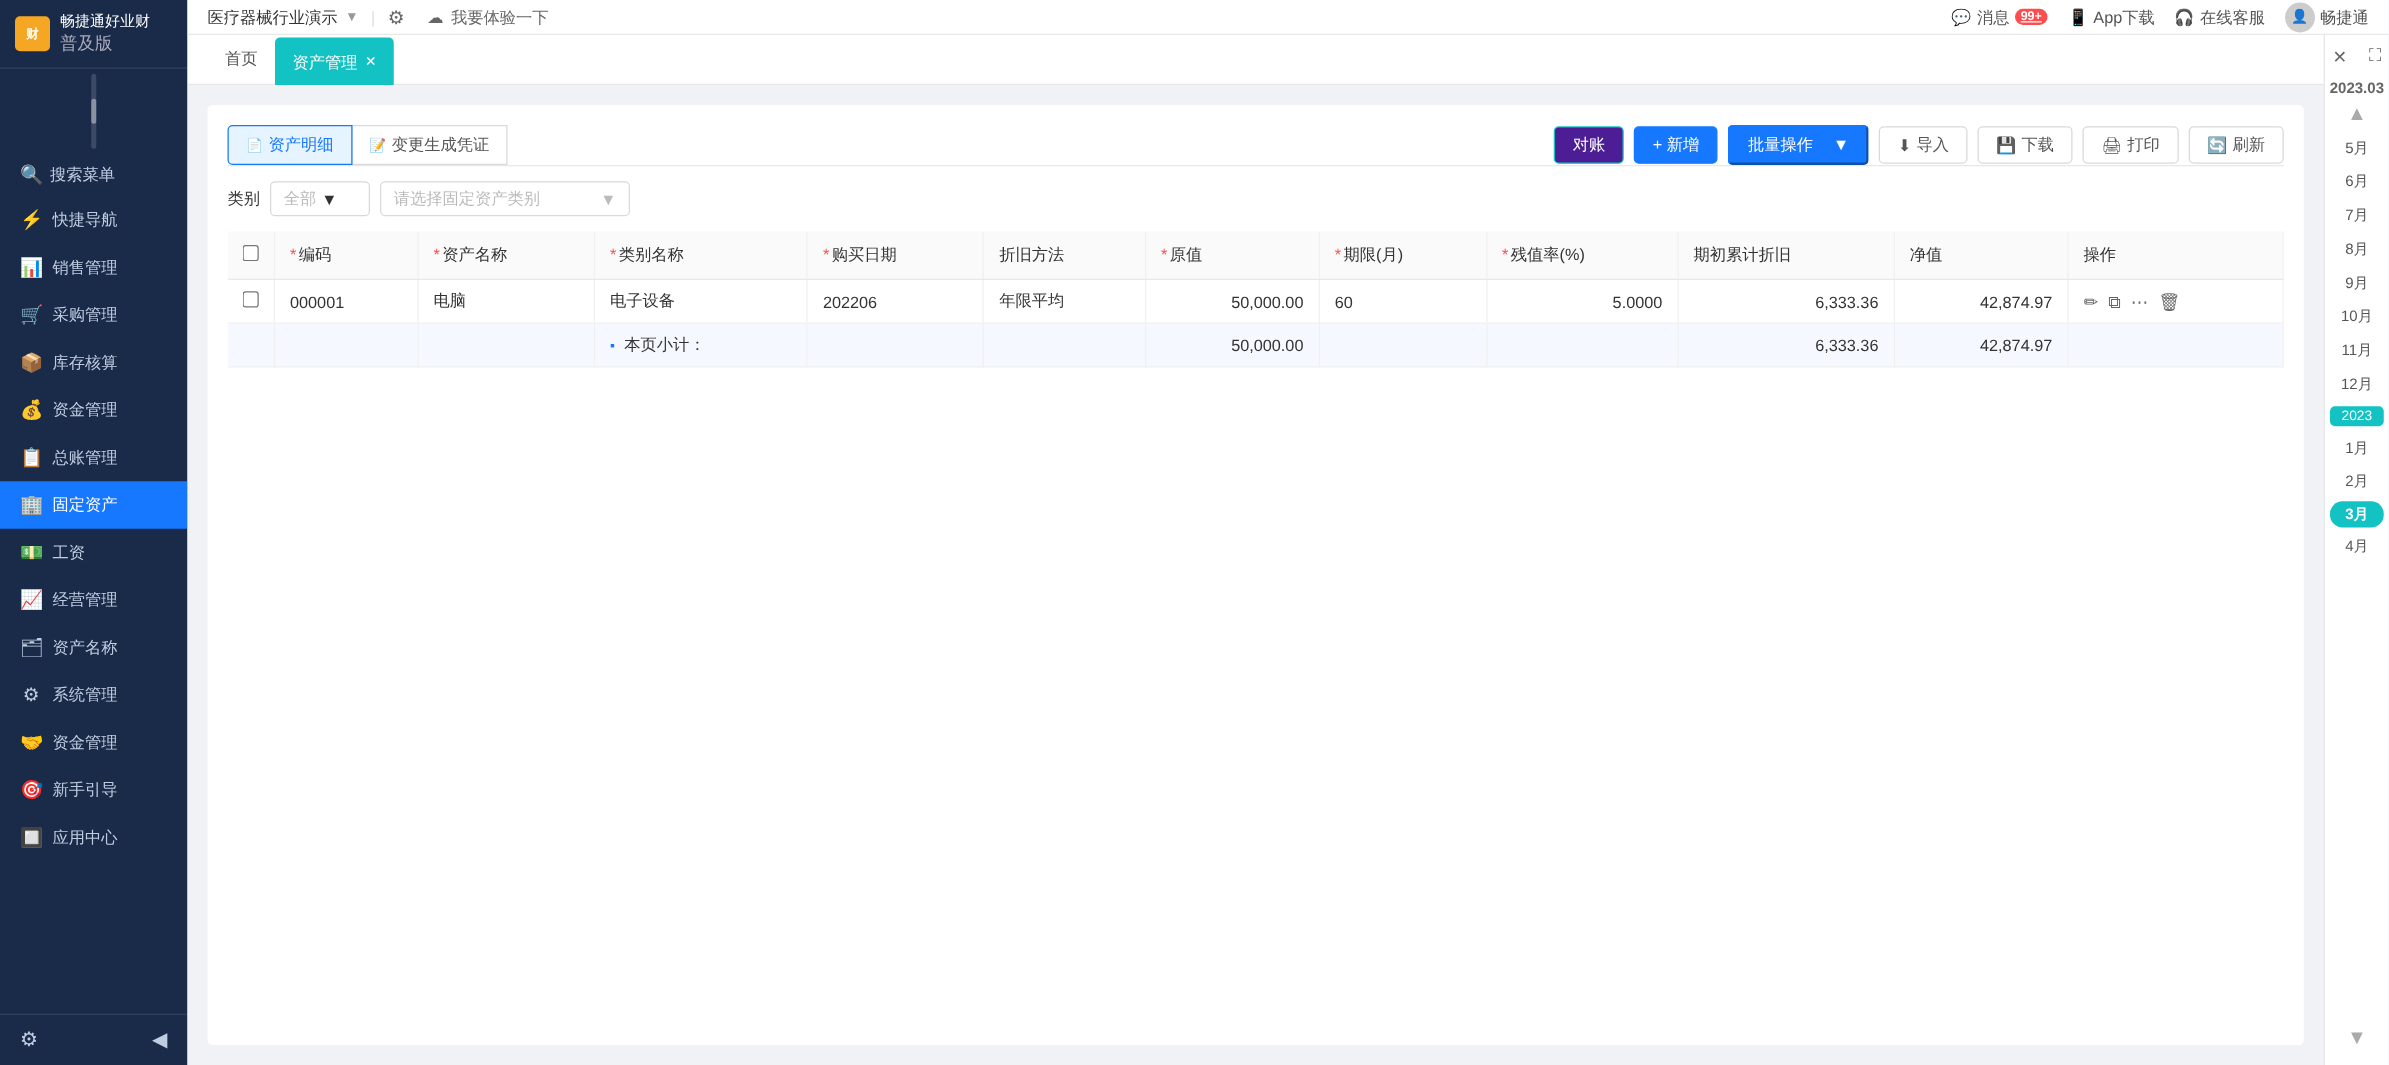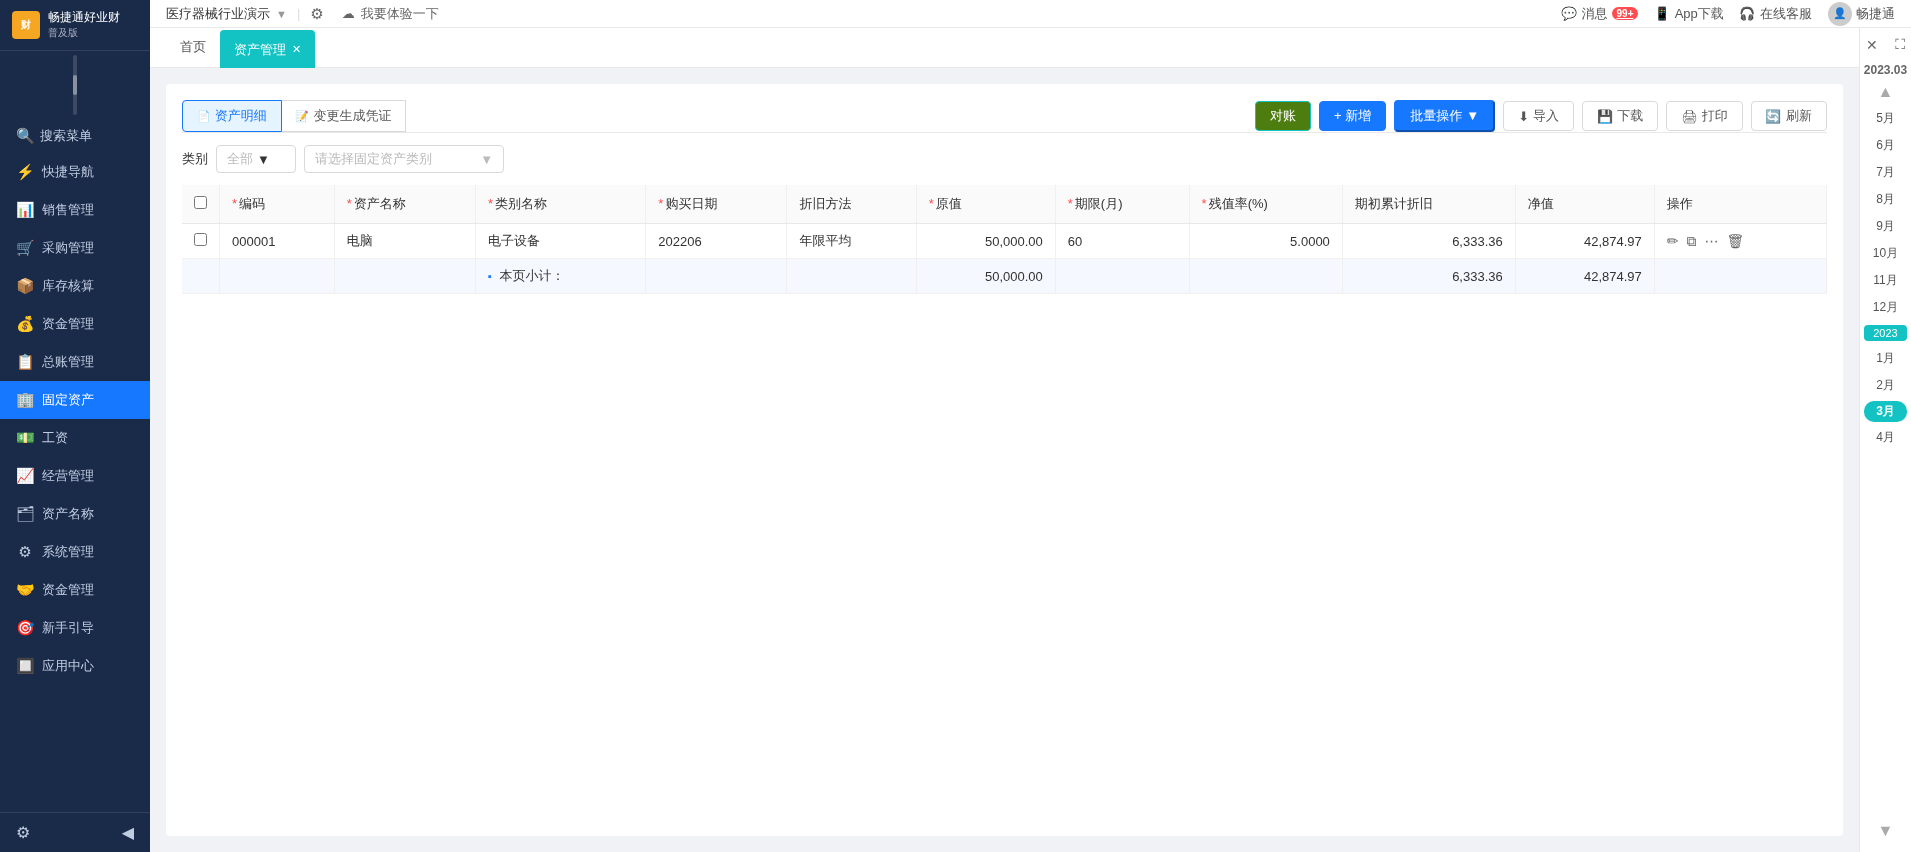--- a/index.html
+++ b/index.html
@@ -22,21 +22,21 @@
       border-bottom: 1px solid rgba(255,255,255,0.1);
     }
     .sidebar-logo-icon {
       width: 28px; height: 28px;
       background: #f5a623;
       border-radius: 4px;
       display: flex; align-items: center; justify-content: center;
       font-size: 10px; color: white; font-weight: bold;
     }
     .sidebar-logo-text { color: white; font-size: 12px; line-height: 1.3; }
-    .sidebar-logo-sub { color: #aab; font-size: 10px; }
+    .sidebar-logo-sub { color: #aab; font-size: 14px; }
 
     .sidebar-scroll { flex: 1; overflow-y: auto; }
     .sidebar-scroll::-webkit-scrollbar { width: 3px; }
     .sidebar-scroll::-webkit-scrollbar-thumb { background: rgba(255,255,255,0.2); }
 
     .sidebar-item {
       display: flex;
       align-items: center;
       gap: 8px;
       padding: 10px 16px;
@@ -230,26 +230,26 @@
       min-width: 200px; font-size: 13px; color: #bbb;
       cursor: pointer;
     }
 
     .btn {
       padding: 5px 14px; border-radius: 4px; font-size: 13px;
       cursor: pointer; border: 1px solid transparent;
       display: flex; align-items: center; gap: 4px;
     }
     .btn-primary { background: #1677ff; color: white; border-color: #1677ff; }
-    .btn-green { background: #4d7c0f; color: white; border-color: #13c2c2; }
+    .btn-green { background: #4c1d95; color: white; border-color: #13c2c2; }
     .btn-default { background: white; color: #555; border-color: #d9d9d9; }
     .btn-batch {
       background: #1677ff; color: white; border-color: #1677ff;
       padding: 5px 14px; border-radius: 4px; font-size: 13px;
-      cursor: pointer; display: flex; align-items: center; gap: 4px; font-family: Liberation Serif, serif;
+      cursor: pointer; display: flex; align-items: center; gap: 16px; font-family: Liberation Serif, serif;
     }
 
     
     .table-wrap { flex: 1; overflow: auto; }
     table { width: 100%; border-collapse: collapse; font-size: 13px; }
     thead tr { background: #fafafa; }
     thead th {
       padding: 10px 12px; text-align: left;
       border-bottom: 1px solid #e8e8e8;
       border-right: 1px solid #f0f0f0;

